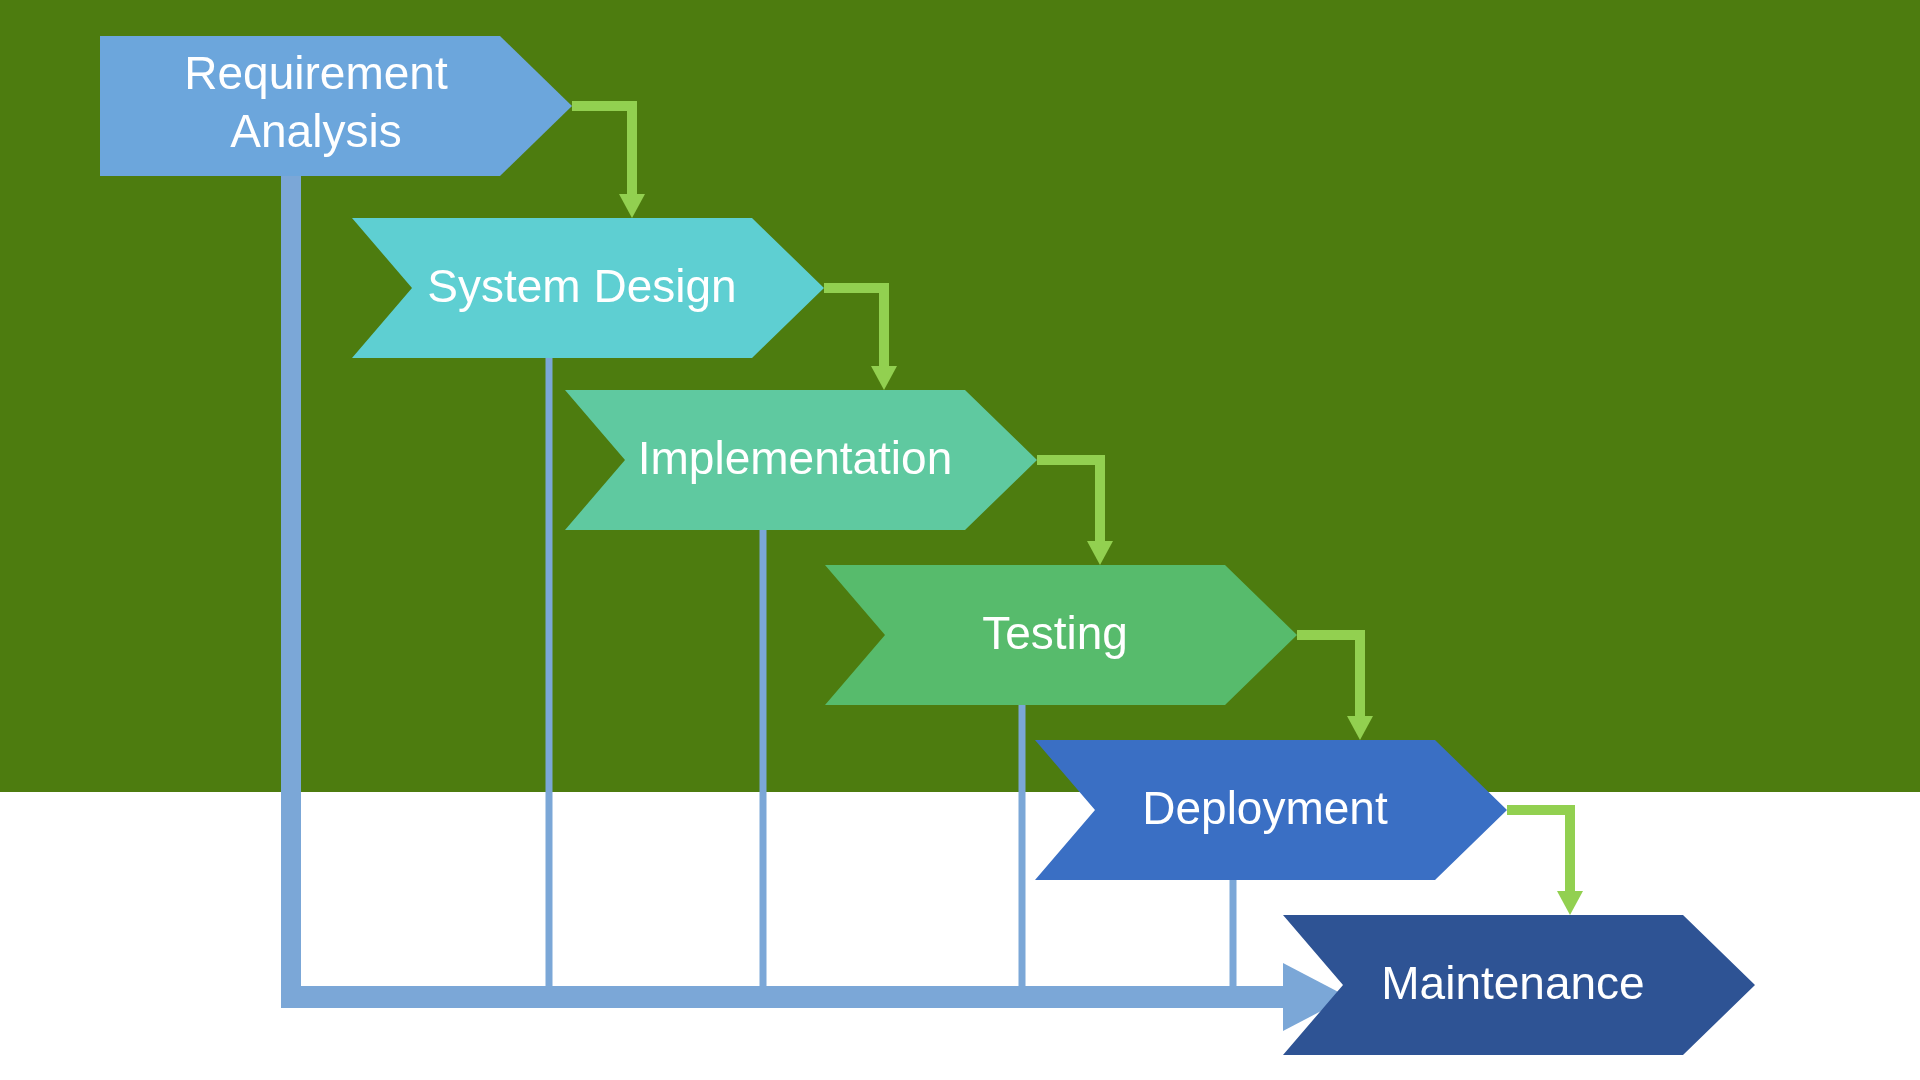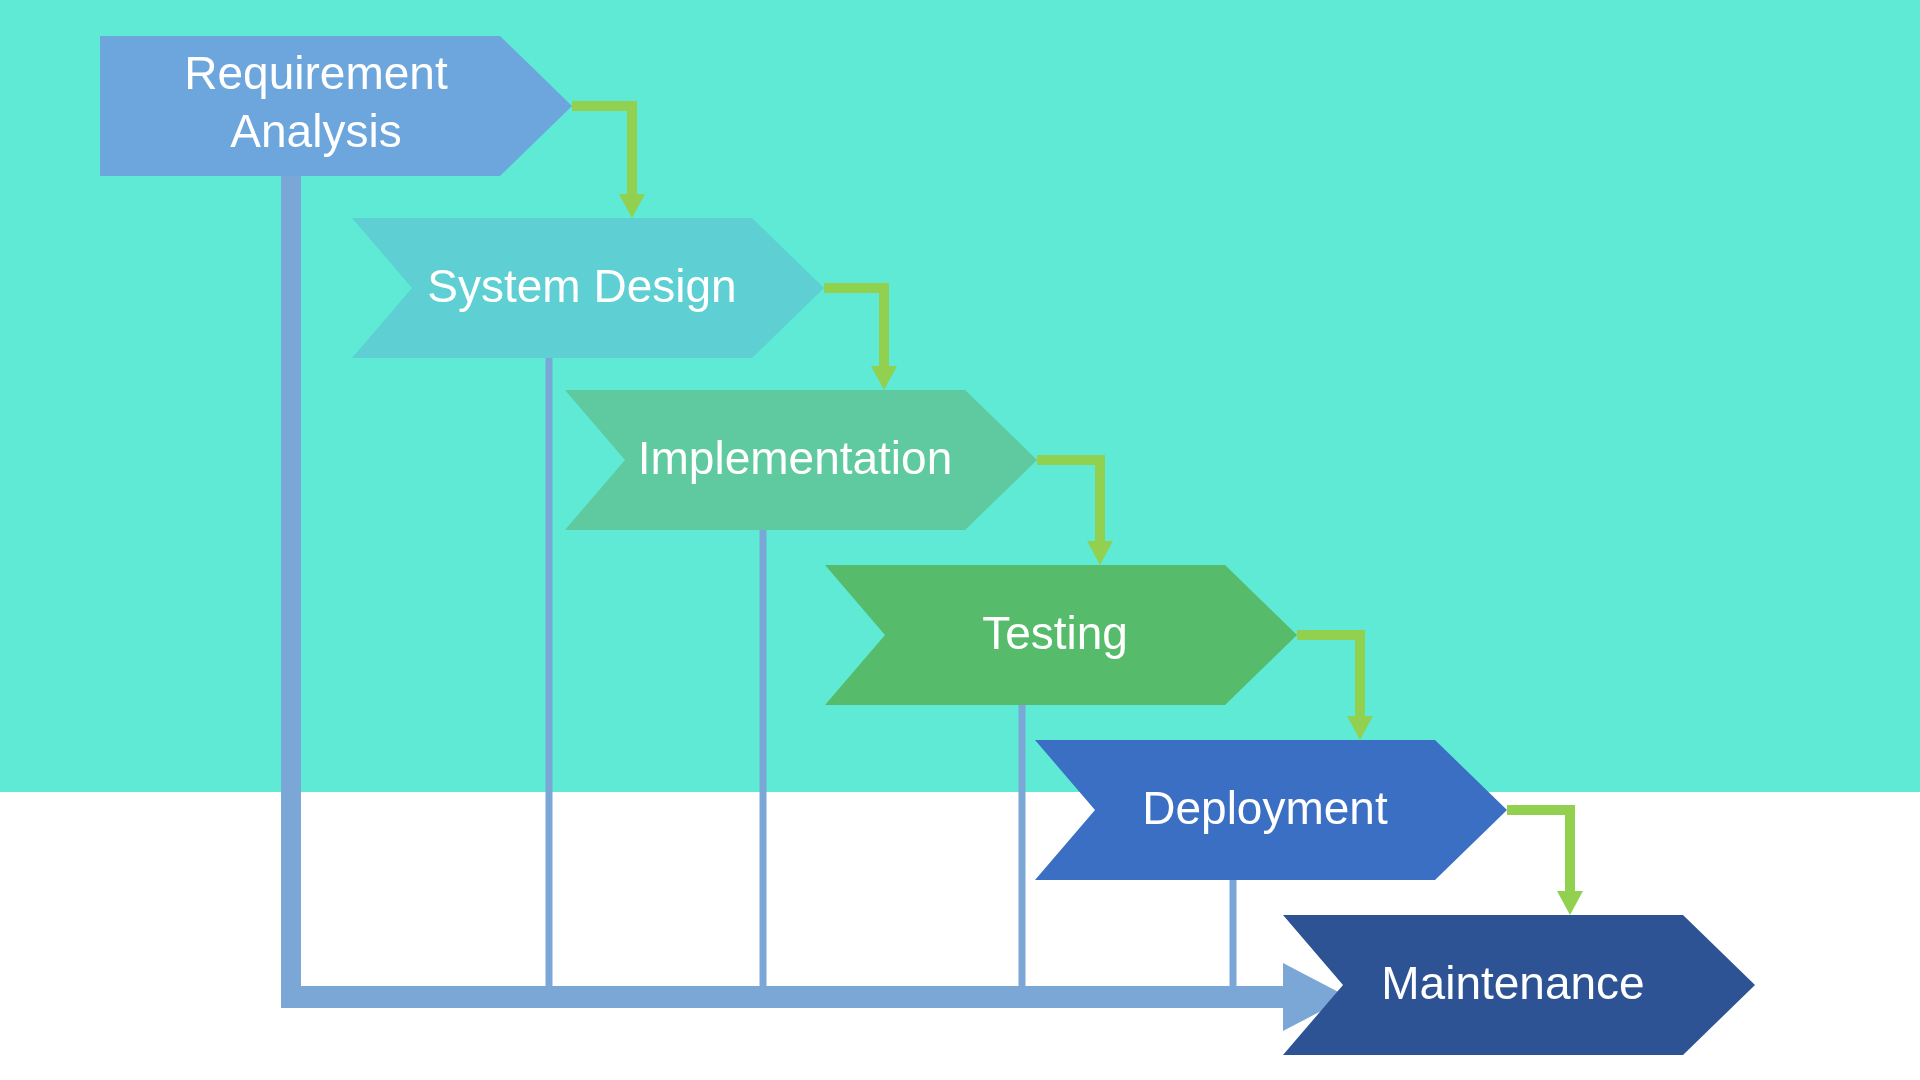--- a/index.html
+++ b/index.html
@@ -11,21 +11,21 @@
   body {
     width: 1920px;
     height: 1080px;
     font-family: "Liberation Sans", "DejaVu Sans", sans-serif;
     overflow: hidden;
   }
   #diagram-root {
     position: relative;
     width: 1920px;
     height: 792px;
-    background: #5eead4;
+    background: #4d7c0f;
   }
   svg#waterfall-svg {
     display: block;
     width: 1920px;
     height: 1080px;
   }
   .stage-label {
     fill: #ffffff;
     font-family: "Liberation Sans", "DejaVu Sans", sans-serif;
     font-weight: 400;

